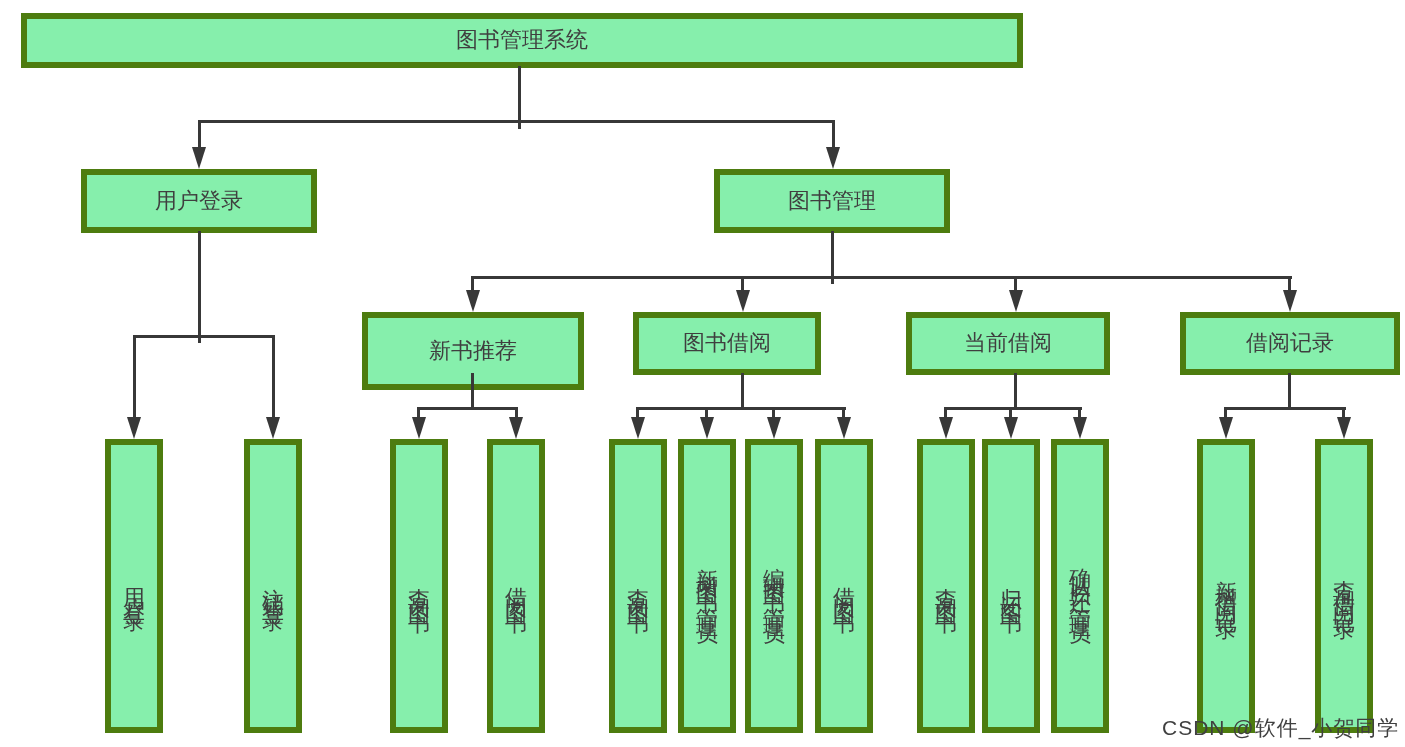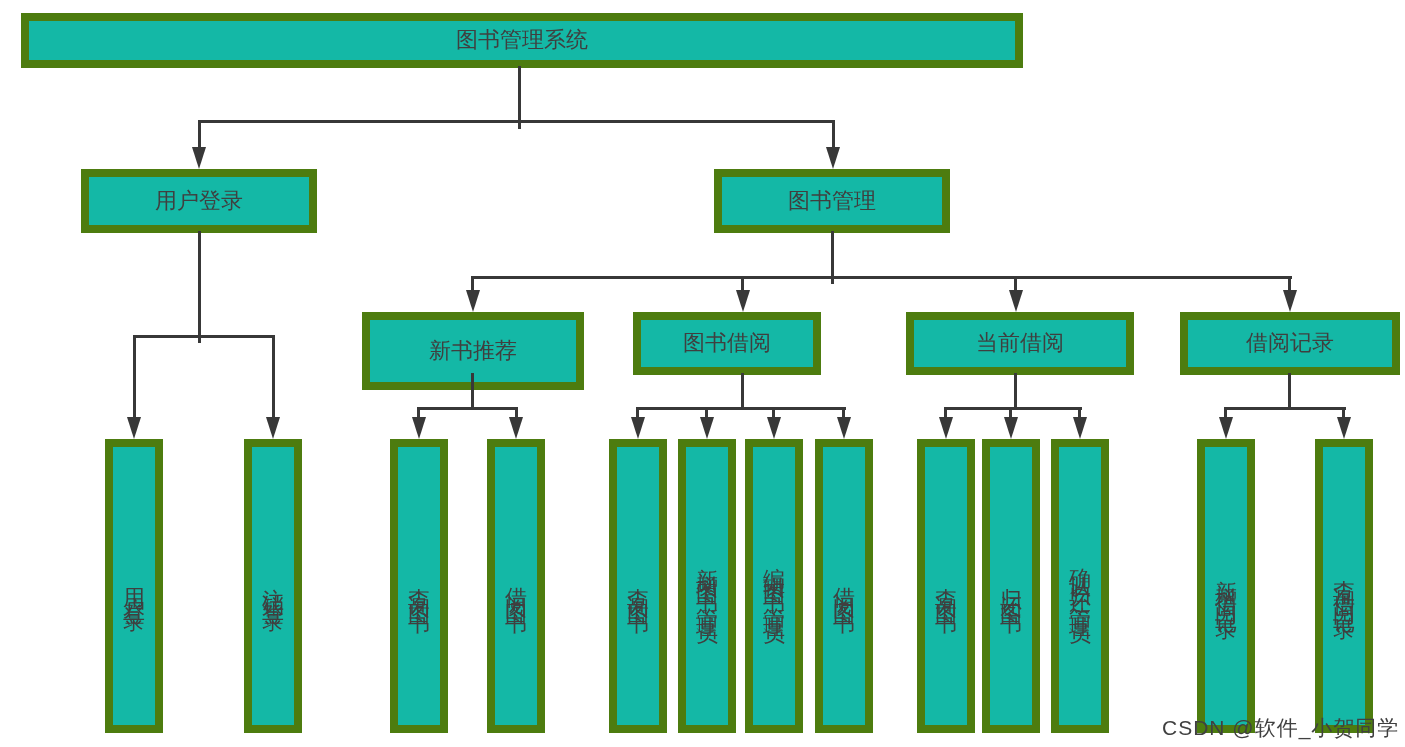--- a/index.html
+++ b/index.html
@@ -1,21 +1,21 @@
 <!DOCTYPE html>
 <html><head>
 <meta charset="utf-8">
 <style>
   * { margin:0; padding:0; box-sizing:border-box; }
   html,body { background:#ffffff; }
   body { font-family:"Liberation Sans","DejaVu Sans",sans-serif; }
   .canvas { position:relative; width:1405px; height:747px; background:#ffffff; overflow:hidden; }
 
   .node {
-    position:absolute; background:#14b8a6; border:8px solid #4d7c0f;
+    position:absolute; background:#86efac; border:6px solid #4d7c0f;
     display:flex; align-items:center; justify-content:center;
     color:#3f3f3f; font-size:22px; line-height:1.2; white-space:nowrap;
   }
   .vnode span {
     writing-mode:vertical-rl; text-orientation:mixed;
     letter-spacing:8px; line-height:1; white-space:pre;
   }
   .hline { position:absolute; height:3px; background:#383838; }
   .vline { position:absolute; width:3px;  background:#383838; }
   .arrow {
@@ -24,21 +24,21 @@
     border-top:22px solid #383838;
   }
   .watermark { position:absolute; left:1162px; top:714px; font-size:21px; color:#404040; z-index:5; letter-spacing:1px; }
 
   
   .n-root { left:21px;  top:13px;  width:1002px; height:55px; }
   .n-l2a  { left:81px;  top:169px; width:236px; height:64px; }
   .n-l2b  { left:714px; top:169px; width:236px; height:64px; }
   .n-l3a  { left:362px;  top:312px; width:222px; height:78px; }
   .n-l3b  { left:633px;  top:312px; width:188px; height:63px; }
-  .n-l3c  { left:906px;  top:312px; width:228px; height:63px;text-align:center; }
+  .n-l3c  { left:906px;  top:312px; width:204px; height:63px;text-align:center; }
   .n-l3d  { left:1180px; top:312px; width:220px; height:63px; }
   .leaf   { top:439px; height:294px; width:58px; }
   .n-a1 { left:105px; }  .n-a2 { left:244px; }
   .n-b1 { left:390px; }  .n-b2 { left:487px; }
   .n-c1 { left:609px; }  .n-c2 { left:678px; }  .n-c3 { left:745px; }  .n-c4 { left:815px; }
   .n-d1 { left:917px; }  .n-d2 { left:982px; }  .n-d3 { left:1051px; }
   .n-e1 { left:1197px; } .n-e2 { left:1315px; }
 </style>
 </head>
 <body>

